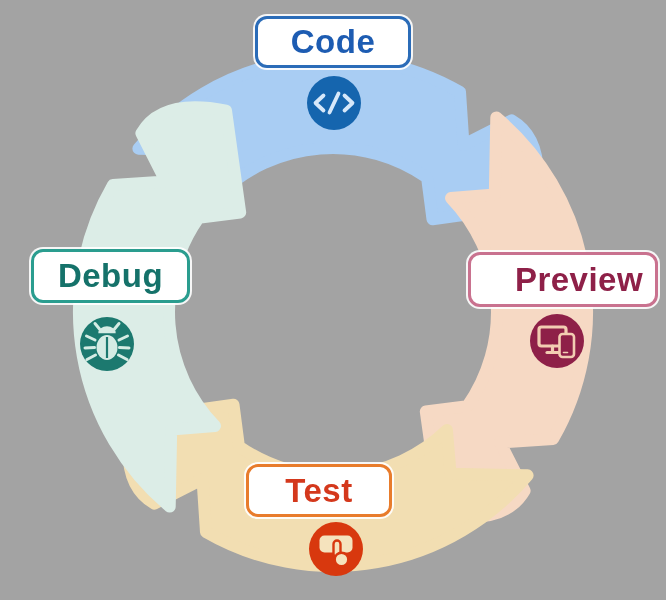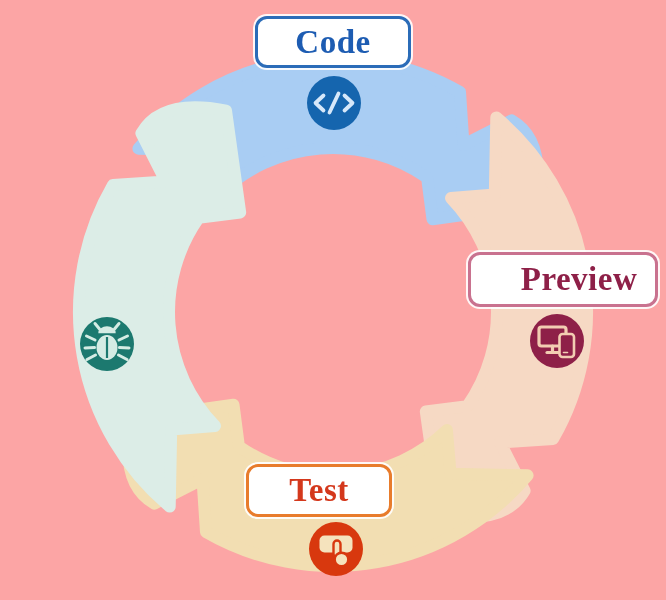--- a/index.html
+++ b/index.html
@@ -1,21 +1,21 @@
 <!DOCTYPE html>
 <html><head>
 <meta charset="utf-8">
 <style>
   html,body{margin:0;padding:0;background:#ffffff;}
   .stage{
     position:relative;
     width:666px;height:600px;
-    background:#fca5a5;
+    background:#a3a3a3;
     overflow:hidden;
-    font-family:Liberation Serif, serif;
+    font-family:Liberation Sans, sans-serif;
   }
   .stage svg{position:absolute;left:0;top:0;}
   .step-label{
     position:absolute;
     display:flex;align-items:center;justify-content:center;
     background:#ffffff;
     border:3.5px solid #888;
     border-radius:12px;
     font-weight:700;
     font-size:33px;
@@ -107,14 +107,17 @@
   </div>
 
   <div class="step-label label-preview" style="border-color: rgb(201, 114, 143); color: rgb(142, 32, 72); padding-left: 32px;">
     <span>Preview</span>
   </div>
 
   <div class="step-label label-test" style="border-color: rgb(232, 124, 44); color: rgb(212, 56, 28);">
     <span>Test</span>
   </div>
 
+  <div class="step-label label-debug" style="border-color: rgb(42, 157, 143); color: rgb(21, 114, 106);">
+    <span>Debug</span>
+  </div>
 
 </div>
 
 </body></html>

